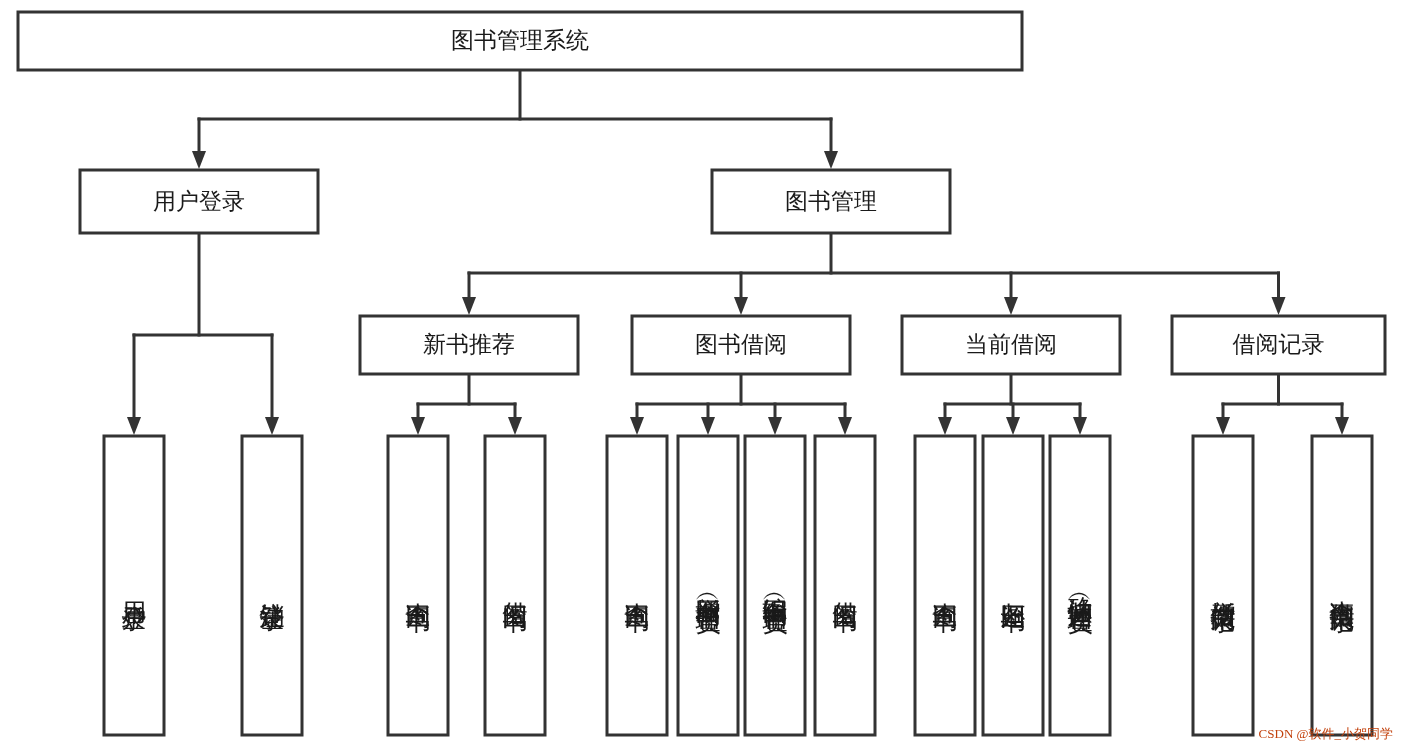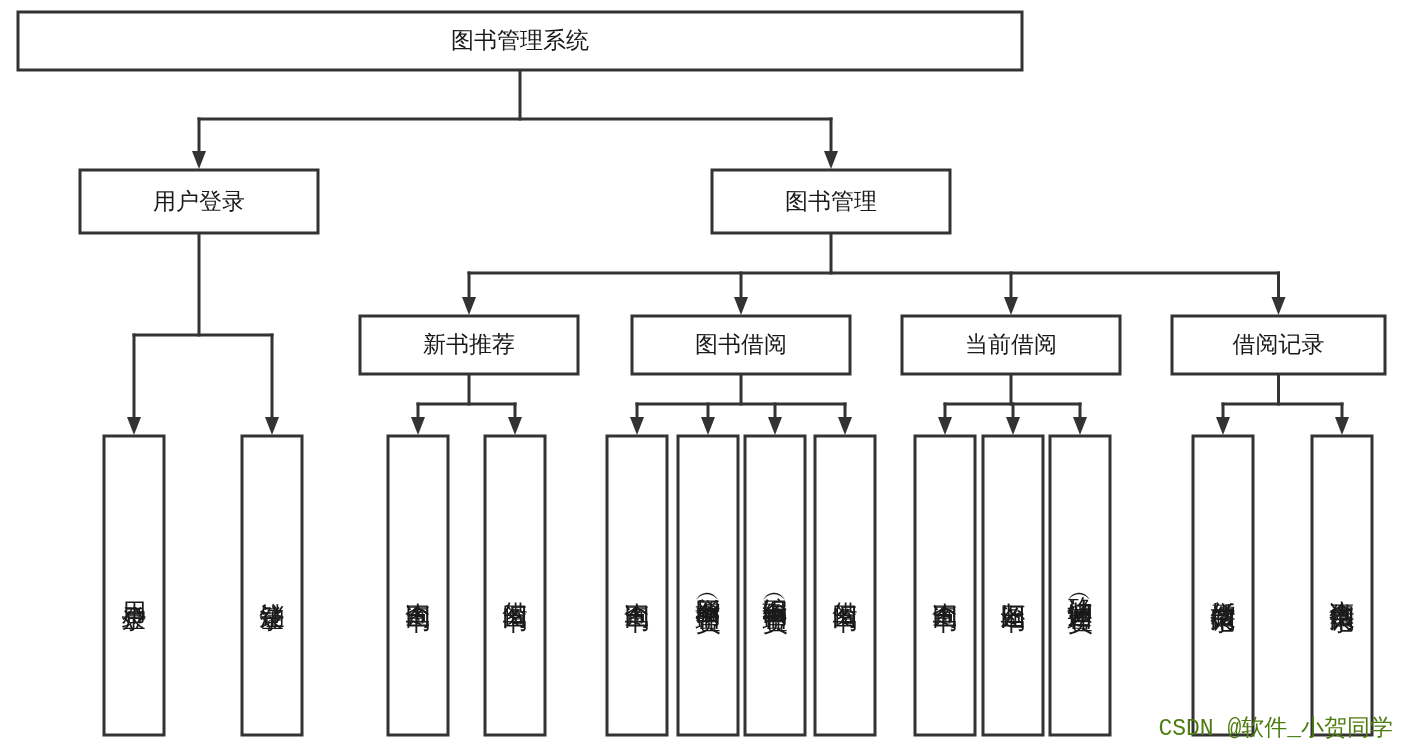--- a/index.html
+++ b/index.html
@@ -59,23 +59,23 @@
     display: flex;
     align-items: center;
     justify-content: center;
     white-space: nowrap;
     pointer-events: none;
   }
   .watermark {
     position: absolute;
     right: 12px;
     bottom: 4px;
-    font-family: Liberation Mono, monospace;
-    font-size: 23px;
-    color: #4d7c0f;
+    font-family: Liberation Serif, serif;
+    font-size: 13px;
+    color: #c2410c;
     white-space: nowrap;
   }
 </style>
 </head>
 <body>
 
 <div id="diagram-root">
 
   <svg class="diagram-canvas" viewBox="0 0 1405 747">
     <g id="connectors-layer">

